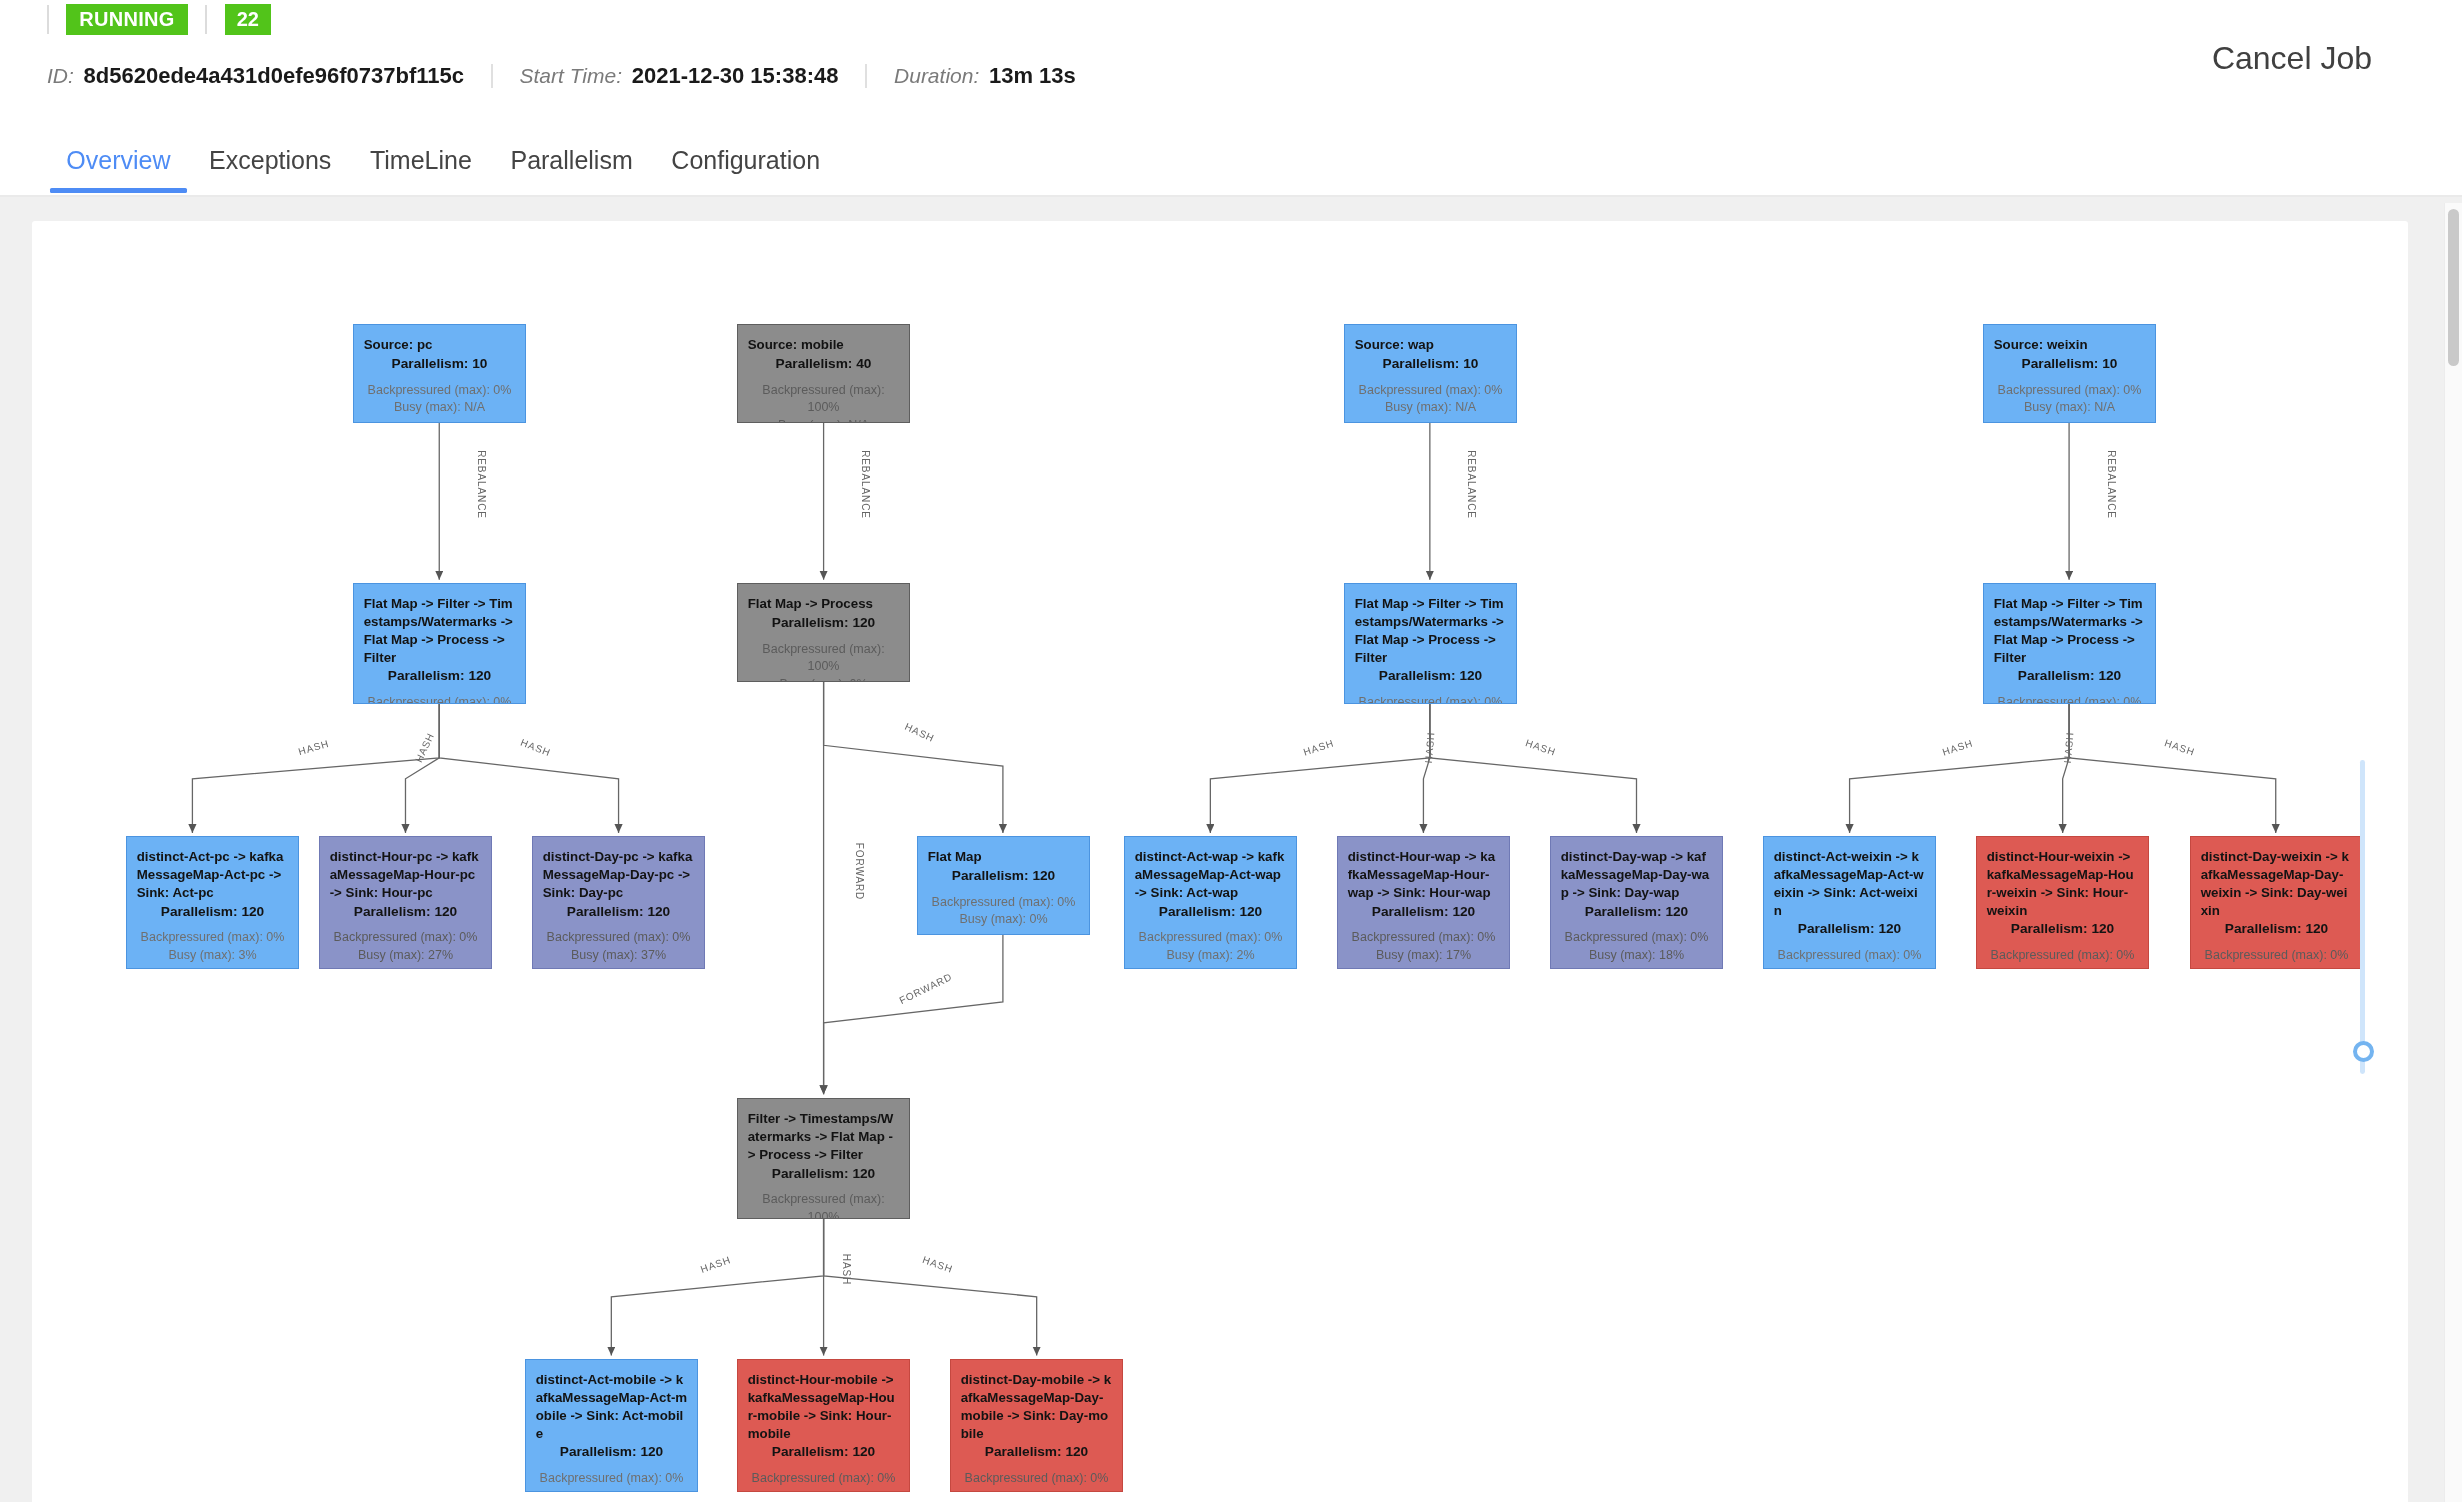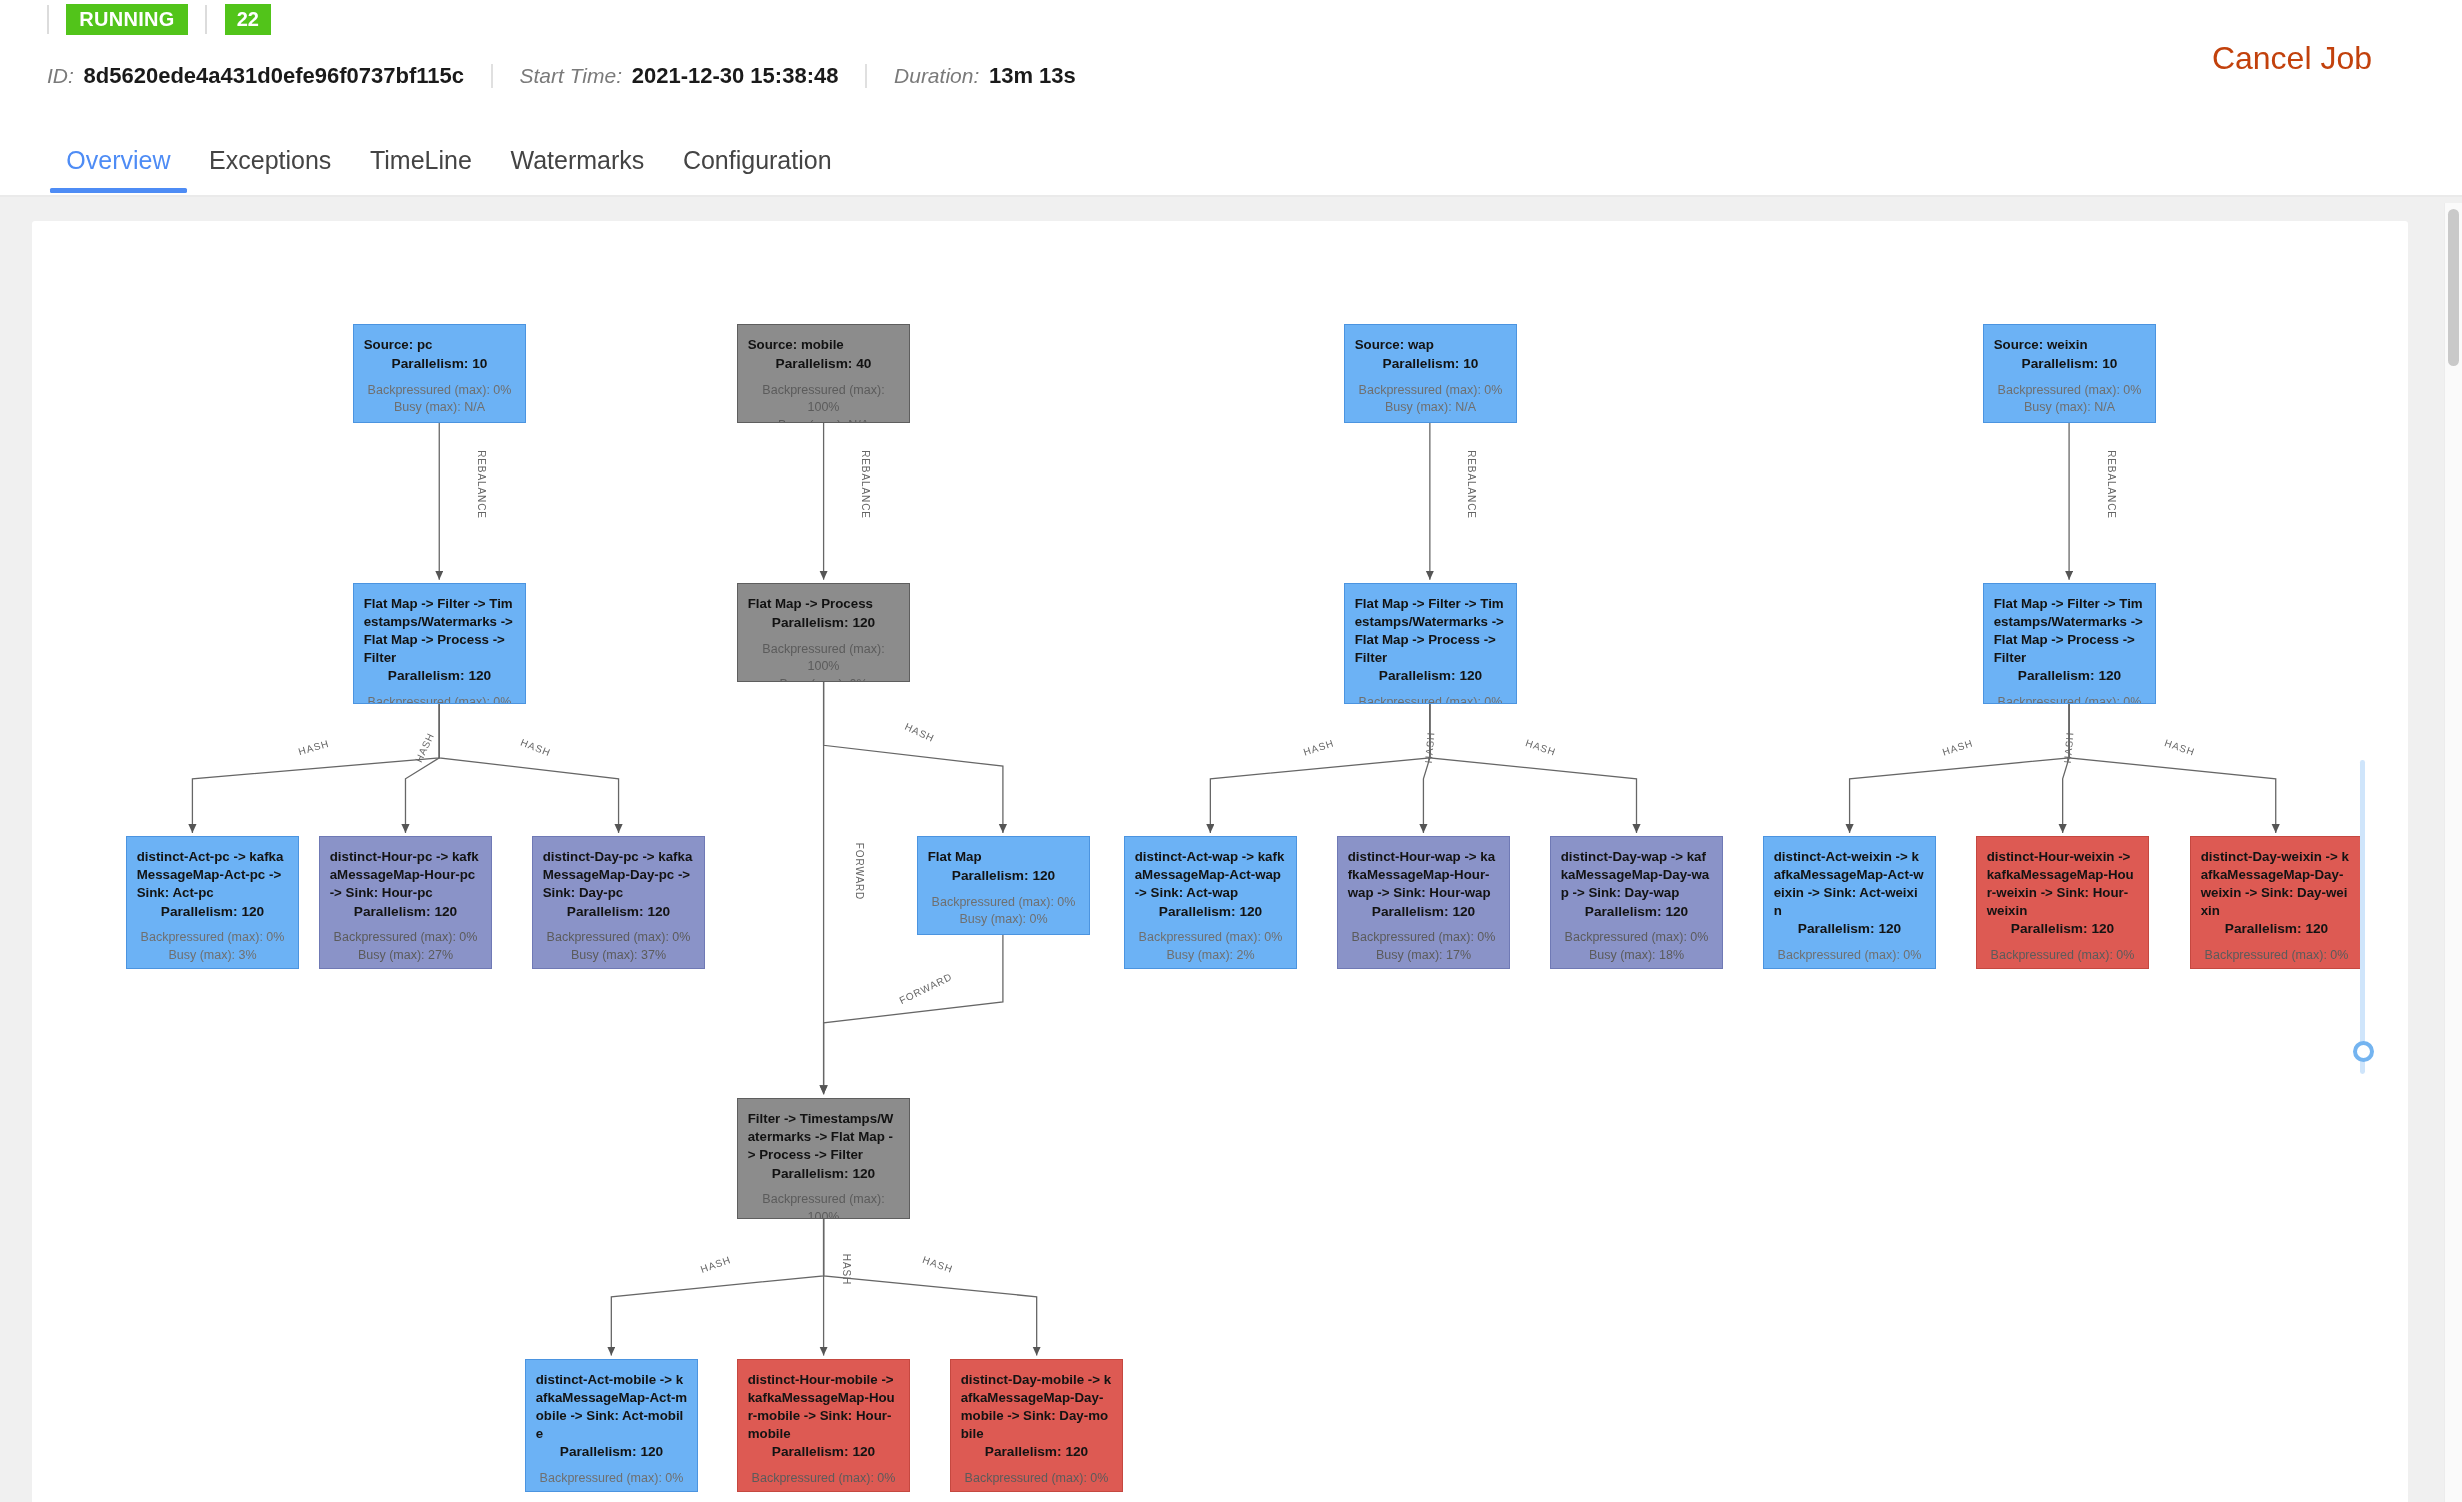--- a/index.html
+++ b/index.html
@@ -41,21 +41,21 @@
     display: flex; align-items: center; gap: 27px;
     height: 35px;
   }
   .meta-item { display: flex; align-items: baseline; gap: 9.7px; white-space: nowrap; }
   .meta-label { font-size: 21px; color: #7a7a7a; font-weight: 400; font-style: italic; }
   .meta-value { font-size: 22px; color: #1a1a1a; font-weight: 700; }
   .meta-sep { width: 1.6px; height: 24px; background: #e0e0e0; align-self: center; }
 
   .cancel-job {
     position: absolute; top: 40px; right: 90px;
-    font-size: 32px; color: #c2410c; font-weight: 400;
+    font-size: 32px; color: #404040; font-weight: 400;
     cursor: pointer; white-space: nowrap;
   }
 
   
   .tabs {
     position: absolute; top: 121px; left: 47px;
     display: flex; align-items: flex-end; gap: 0;
     height: 72px;
   }
   .tab {
@@ -167,21 +167,21 @@
       <span class="meta-value">13m 13s</span>
     </div>
   </div>
 
   <div class="cancel-job">Cancel Job</div>
 
   <div class="tabs" id="tab-bar">
       <div class="tab active">Overview</div>
       <div class="tab">Exceptions</div>
       <div class="tab">TimeLine</div>
-      <div class="tab">Watermarks</div>
+      <div class="tab">Parallelism</div>
       <div class="tab">Configuration</div>
     </div>
   <div class="header-underline"></div>
 </div>
 
 <div class="canvas-wrap">
   <div class="graph" id="graph">
     <svg class="edges" id="edges" viewBox="0 0 2955 1588" xmlns="http://www.w3.org/2000/svg">
         <defs>
           <marker id="arw" markerWidth="9" markerHeight="9" refX="7" refY="3.2" orient="auto">

